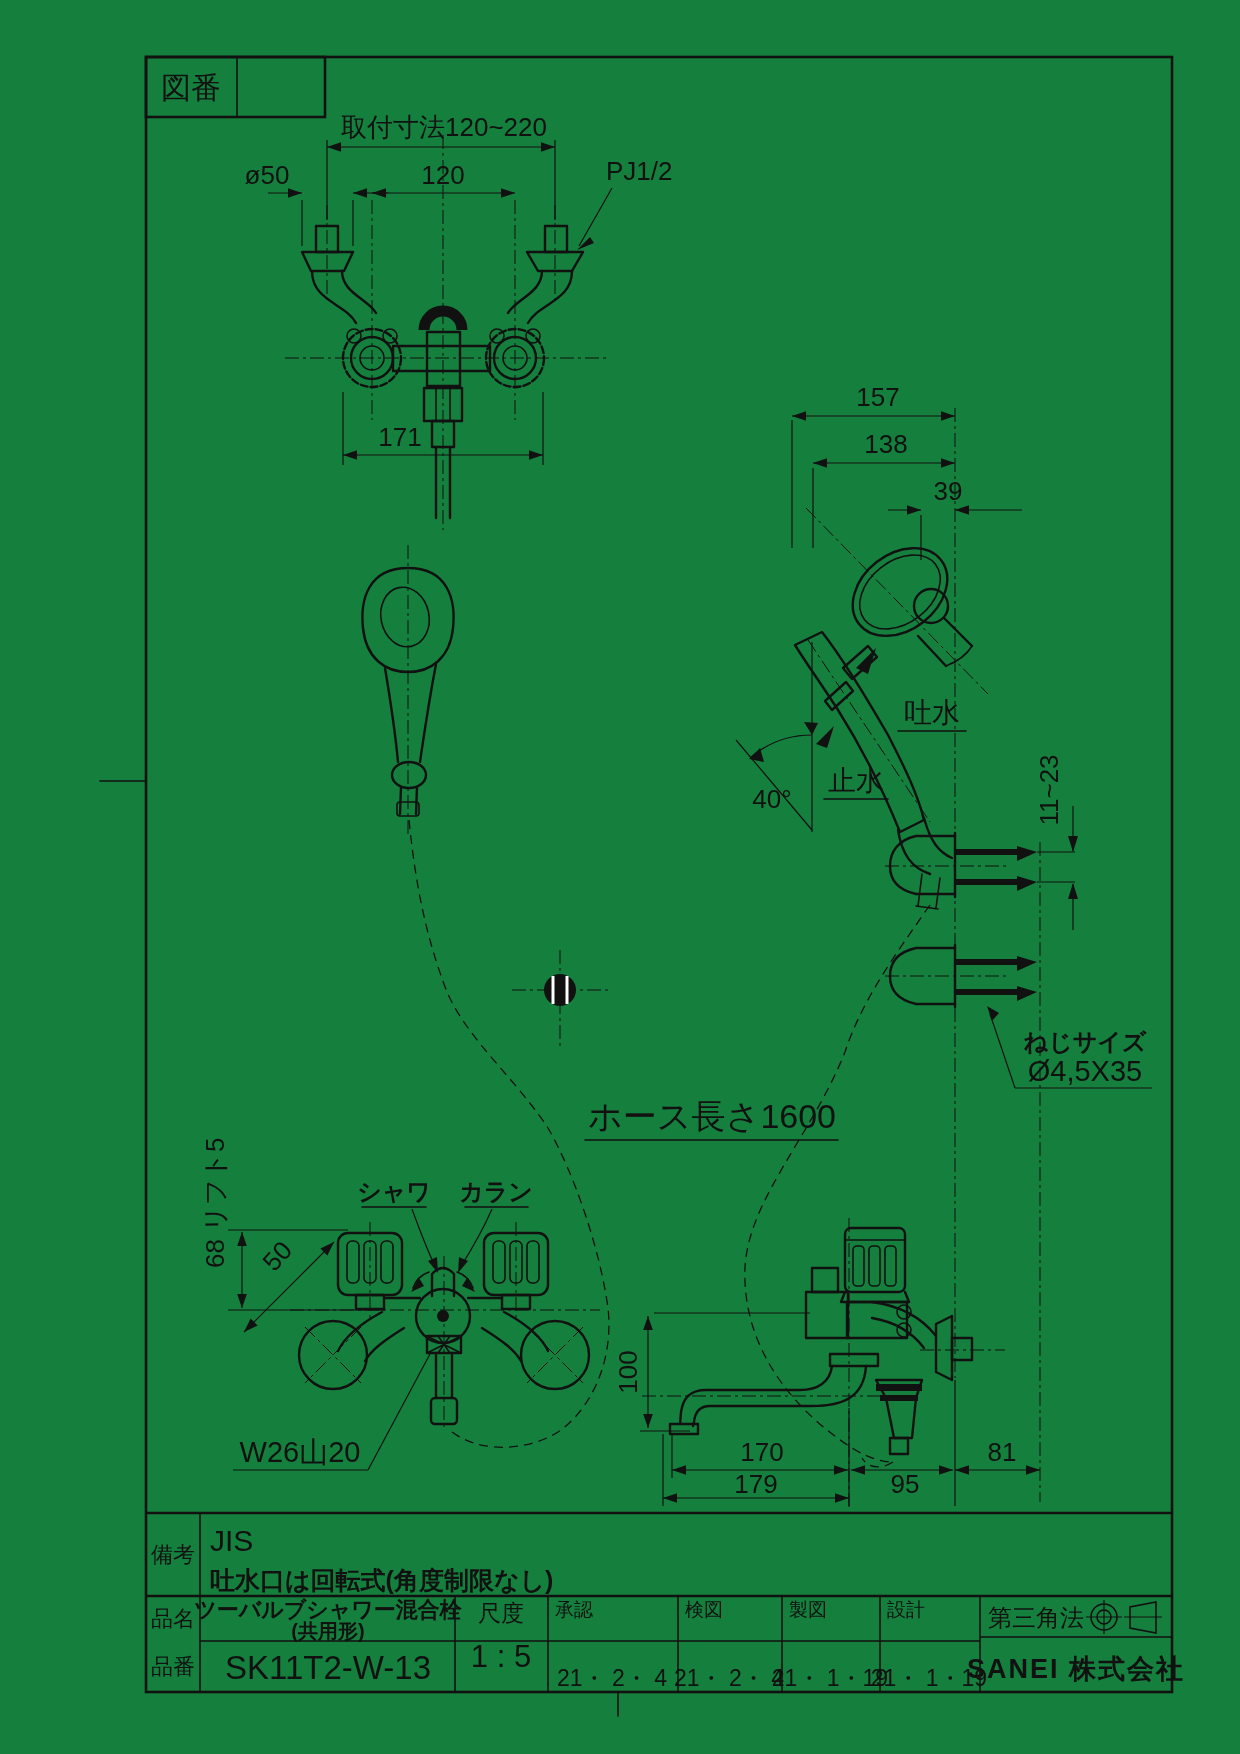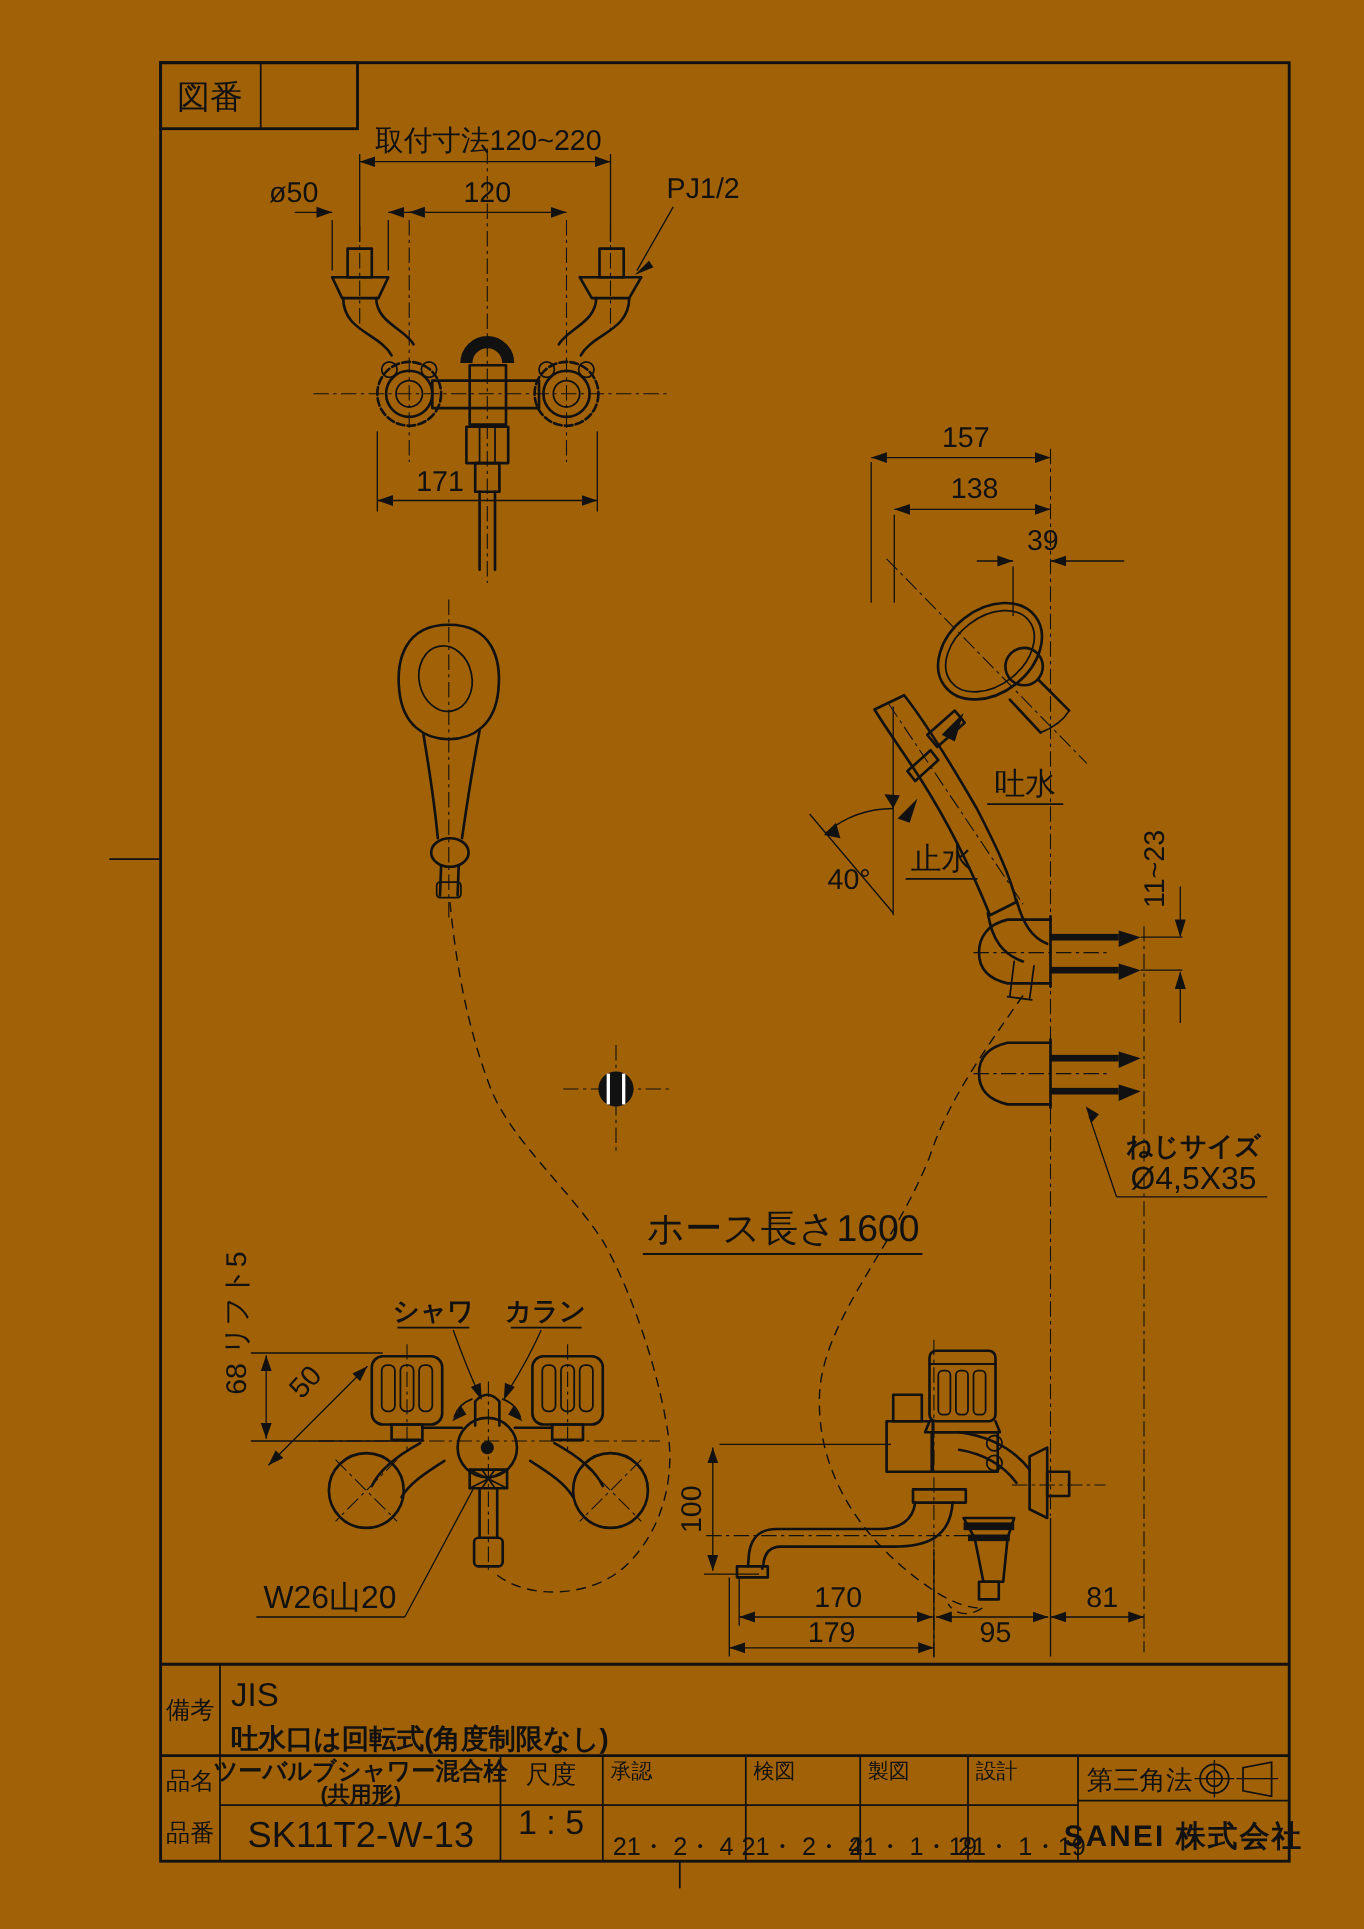--- a/index.html
+++ b/index.html
@@ -1,16 +1,16 @@
 <!DOCTYPE html>
 <html><head>
 <meta charset="utf-8">
 <style>
   html,body{margin:0;padding:0;background:#fff;}
-  .page{width:1240px;height:1754px;background:#a16207;position:relative;font-family:"Liberation Sans",sans-serif;}
+  .page{width:1240px;height:1754px;background:#15803d;position:relative;font-family:"Liberation Sans",sans-serif;}
   svg{display:block;}
   svg text{font-family:"Liberation Sans","DejaVu Sans",sans-serif;fill:#111;}
   .ol{stroke:#111;stroke-width:2.4;fill:none;stroke-linecap:round;stroke-linejoin:round;}
   .ol2{stroke:#111;stroke-width:1.6;fill:none;stroke-linecap:round;}
   .dim{stroke:#111;stroke-width:1.2;fill:none;}
   .cl{stroke:#111;stroke-width:1;fill:none;stroke-dasharray:14 4 3 4;}
   .ph{stroke:#111;stroke-width:1.3;fill:none;stroke-dasharray:9 6;}
   .blk{fill:#111;stroke:none;}
   .tb{stroke:#111;stroke-width:1.6;fill:none;}
   .tbx{stroke:#111;stroke-width:2.6;fill:none;}

